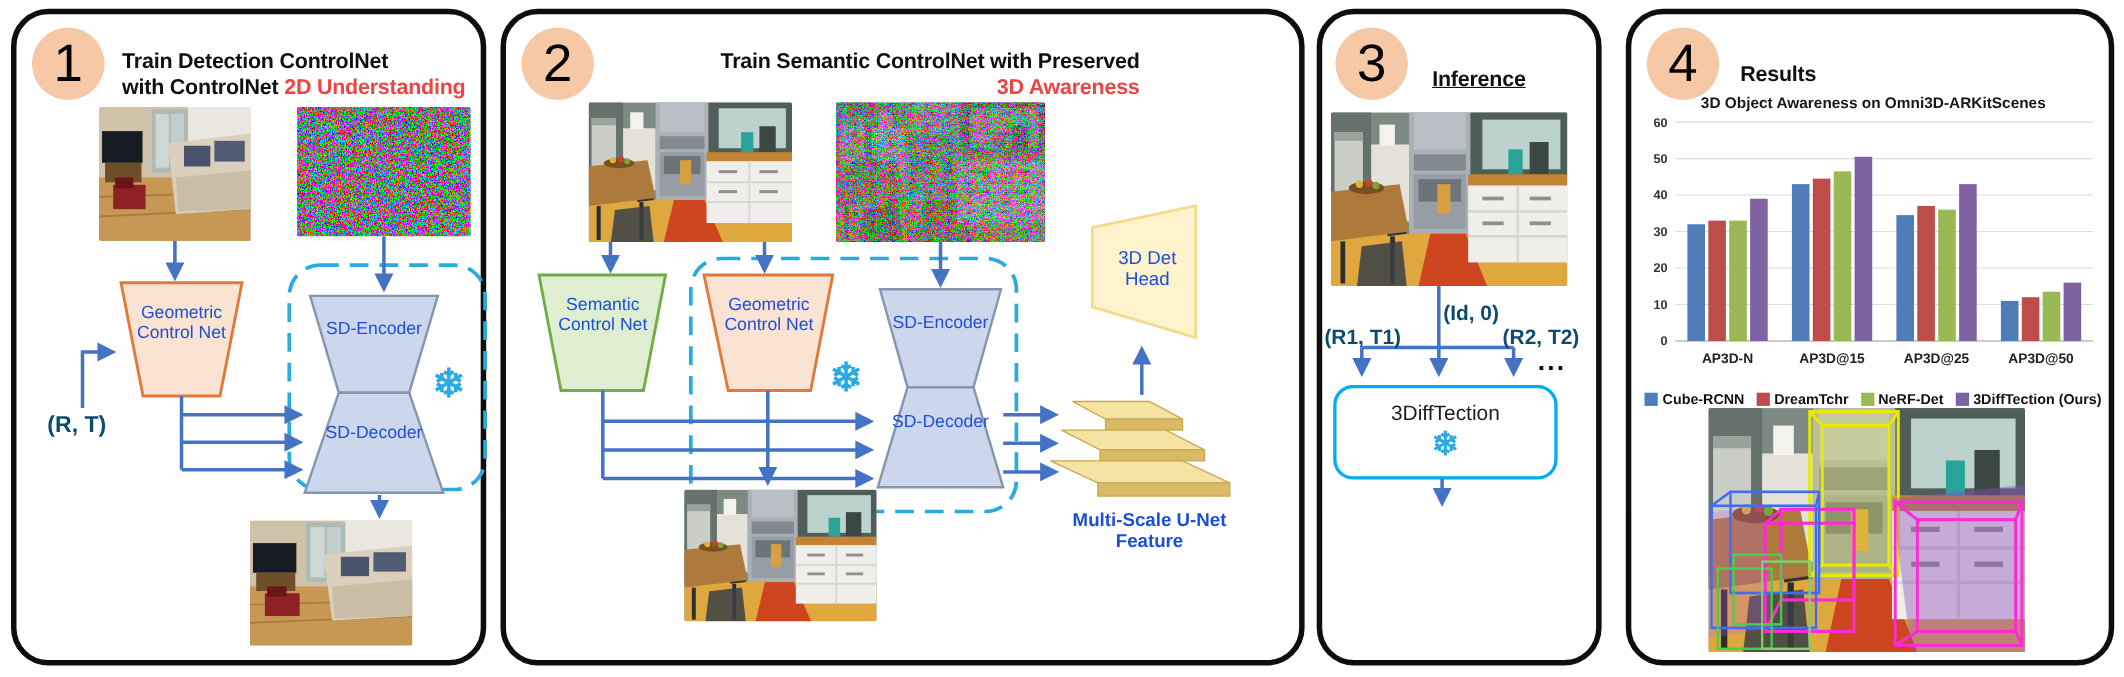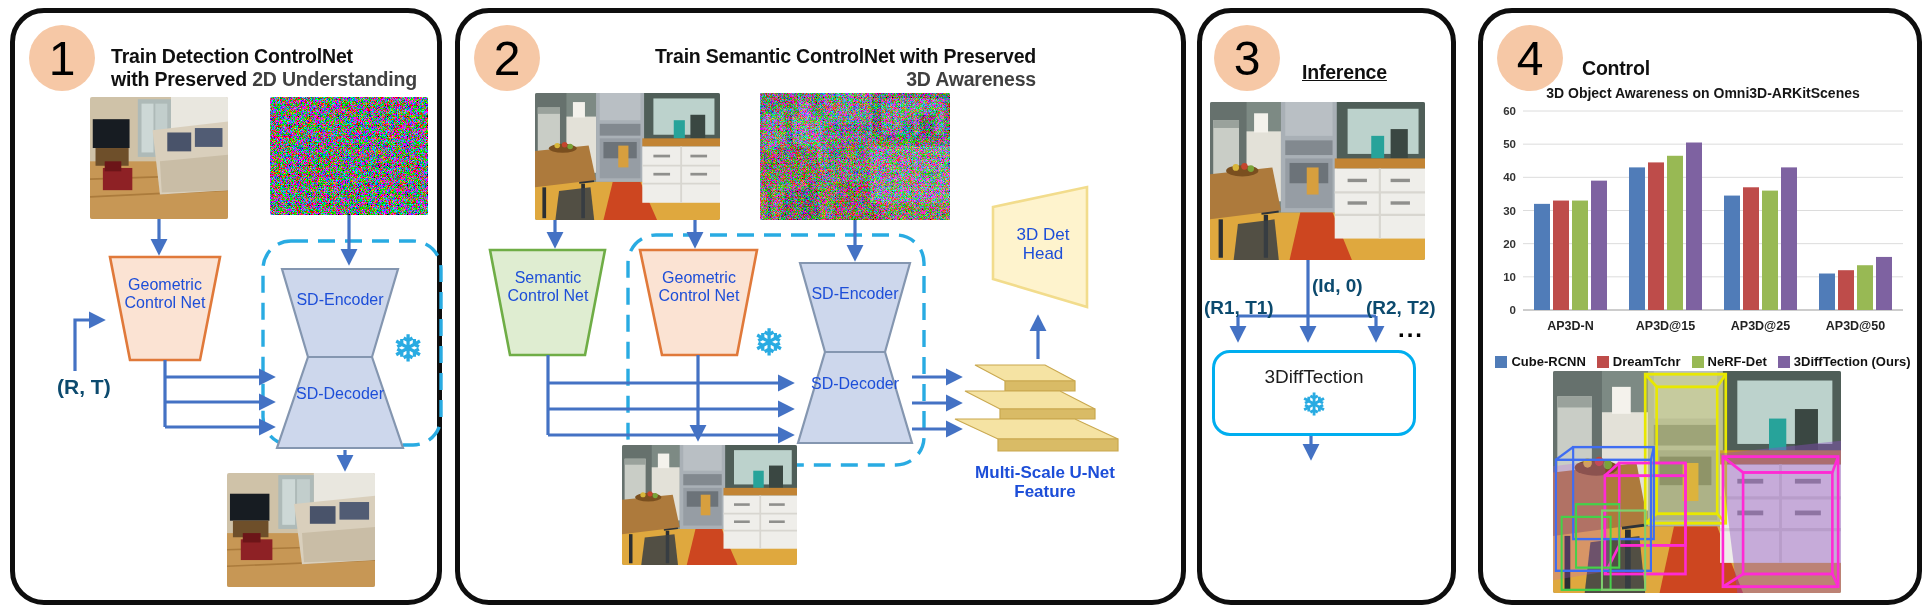--- a/index.html
+++ b/index.html
@@ -1,21 +1,21 @@
 <!DOCTYPE html>
 <html><head>
 <meta charset="utf-8">
 <style>
   html,body{margin:0;padding:0;background:#fff;font-family:"Liberation Sans",sans-serif;}
   #stage{position:relative;width:1931px;height:615px;background:#fff;overflow:hidden;}
   .panel{position:absolute;top:8px;height:597px;background:#fff;border:5px solid #0e0e0e;border-radius:34px;box-sizing:border-box;}
   .badge{position:absolute;width:66px;height:66px;border-radius:50%;background:#F6C8A6;color:#000;
          display:flex;align-items:center;justify-content:center;font-size:48px;font-weight:400;}
   .ptitle{position:absolute;font-weight:700;font-size:19.5px;line-height:1.18;color:#101010;letter-spacing:-0.2px;}
-  .red{color:#404040;margin-top:34px;}
+  .red{color:#ef4444;margin-top:34px;}
   .photo{position:absolute;overflow:hidden;border-radius:2px;}
   .photo svg{display:block;width:100%;height:100%;}
   .overlay{position:absolute;left:0;top:0;pointer-events:none;}
   .lbl{position:absolute;text-align:center;color:#1d4ed8;font-size:16px;line-height:1.12;}
   .annot{position:absolute;font-weight:700;font-size:19px;color:#0c4a6e;}
   .snow{position:absolute;color:#29ABE2;font-size:36px;line-height:1;font-weight:700;}
   .dots{position:absolute;font-weight:700;font-size:24px;color:#000;letter-spacing:2px;}
   .modelbox{position:absolute;border:3.5px solid #00AEEF;border-radius:18px;background:#fff;
             display:flex;flex-direction:column;align-items:center;justify-content:center;gap:2px;}
   .modelbox .mname{font-size:19px;color:#1c1c1c;}
@@ -137,21 +137,21 @@
       </g>
     </g>
   </defs>
 </svg>
 
 <div id="stage">
 
   <section class="panel" style="left:10px;width:432px;">
     <div class="badge" style="left:14px;top:12px;">1</div>
     <h2 class="ptitle" style="left:96px;top:16px;width:330px;"><span>Train Detection ControlNet</span><br>
-      <span>with Preserved </span><span class="red">2D Understanding</span>
+      <span>with ControlNet </span><span class="red">2D Understanding</span>
     </h2>
 
     <div class="photo" style="left:75px;top:84px;width:138px;height:122px;">
       <svg viewBox="0 0 150 110" preserveAspectRatio="none">
           <use href="#living-scene"></use>
         </svg>
     </div>
     <div class="photo" style="left:255px;top:84px;width:158px;height:118px;">
       <svg viewBox="0 0 158 118" preserveAspectRatio="none">
           <rect width="158" height="118" filter="url(#rgbnoise)"></rect>
@@ -172,21 +172,21 @@
         <path d="M150,389 H256" marker-end="url(#arr)"></path>
         <path d="M150,414 H256" marker-end="url(#arr)"></path>
         <path d="M330,437 V454" marker-end="url(#arr)"></path>
       </g>
     </svg>
 
     <span class="lbl" style="left:98px;top:263px;width:104px;">Geometric Control Net</span>
     <span class="lbl" style="left:280px;top:278px;width:90px;">SD-Encoder</span>
     <span class="lbl" style="left:280px;top:372px;width:90px;">SD-Decoder</span>
     <span class="snow" style="left:378px;top:318px;">❄</span>
-    <span class="annot" style="left:28px;top:362px;font-size:21px;margin-left:14px;">(R, T)</span>
+    <span class="annot" style="left:28px;top:362px;font-size:21px;">(R, T)</span>
 
     <div class="photo" style="left:212px;top:460px;width:148px;height:114px;">
       <svg viewBox="0 0 150 110" preserveAspectRatio="none">
           <use href="#living-scene"></use>
         </svg>
     </div>
   </section>
 
   <section class="panel" style="left:455px;width:731px;">
     <div class="badge" style="left:14px;top:12px;">2</div>
@@ -281,21 +281,21 @@
 
     <div class="modelbox" style="left:10px;top:337px;width:198px;height:80px;">
       <span class="mname">3DiffTection</span>
       <span class="snow2">❄</span>
     </div>
 
   </section>
 
   <section class="panel" style="left:1478px;width:444px;">
     <div class="badge" style="left:14px;top:12px;">4</div>
-    <h2 class="ptitle" style="left:99px;top:28px;width:200px;">Control</h2>
+    <h2 class="ptitle" style="left:99px;top:28px;width:200px;">Results</h2>
 
     <div class="chart-wrap" style="left:10px;top:72px;width:420px;">
       <div class="chart-title">3D Object Awareness on Omni3D-ARKitScenes</div>
       <svg id="chart-svg" width="420" height="243" viewBox="0 0 420 243">
           <line x1="30" y1="205" x2="410" y2="205" stroke="#9a9a9a" stroke-width="1"></line>
           <text x="23" y="209" text-anchor="end" font-size="11.5" font-weight="700" fill="#333">0</text>
           <line x1="30" y1="171.83333333333334" x2="410" y2="171.83333333333334" stroke="#dcdcdc" stroke-width="1"></line>
           <text x="23" y="175.83333333333334" text-anchor="end" font-size="11.5" font-weight="700" fill="#333">10</text>
           <line x1="30" y1="138.66666666666669" x2="410" y2="138.66666666666669" stroke="#dcdcdc" stroke-width="1"></line>
           <text x="23" y="142.66666666666669" text-anchor="end" font-size="11.5" font-weight="700" fill="#333">20</text>

